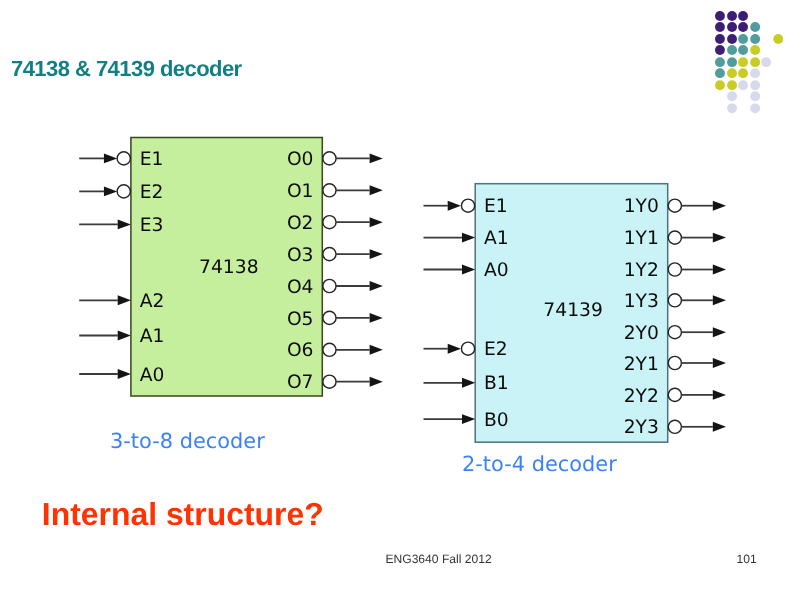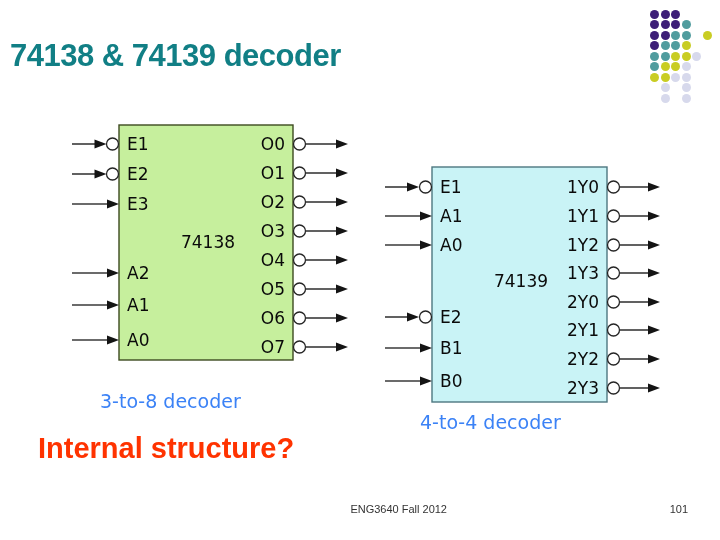--- a/index.html
+++ b/index.html
@@ -4,26 +4,26 @@
 <style>
   html,body { margin:0; padding:0; }
   body {
     width:720px; height:540px; position:relative; overflow:hidden;
     background:#ffffff;
     font-family:"Liberation Sans", sans-serif;
   }
   .slide { position:absolute; left:0; top:0; width:720px; height:540px; background:#fff; }
 
   .title {
-    position:absolute; left:10px; top:38px;
-    font-size:31px; font-weight:bold; letter-spacing:-0.5px;
+    position:absolute; left:10px; top:52px;
+    font-size:20px; font-weight:bold; letter-spacing:-0.5px;
     color:var(--title,#117f85); white-space:nowrap;
   }
   .question {
-    position:absolute; left:38px; top:432px;
+    position:absolute; left:38px; top:452px;
     font-size:29px; font-weight:bold;
     color:var(--question,#ff3300); white-space:nowrap;text-align:center;
   }
   .caption {
     position:absolute; width:200px; 
     font-family:"DejaVu Sans", sans-serif;
     font-size:19px; color:#3b82f6; white-space:nowrap;
   }
   #caption-138 { left:100px; top:390px; }
   #caption-139 { left:420px; top:411px; }
@@ -293,20 +293,20 @@
       <polygon class="head" points="310,204 298,199.5 298,208.5"></polygon>
       <text x="249" y="210" text-anchor="end">2Y2</text>
     </g>
     <g>
       <circle class="bubble" cx="263.5" cy="233" r="6"></circle>
       <line class="wire" x1="269.5" y1="233" x2="298" y2="233"></line>
       <polygon class="head" points="310,233 298,228.5 298,237.5"></polygon>
       <text x="249" y="239" text-anchor="end">2Y3</text>
     </g>
   </svg>
-  <div id="caption-139" class="caption">4-to-4 decoder</div>
+  <div id="caption-139" class="caption">2-to-4 decoder</div>
 
   <div class="question">Internal structure?</div>
 
   <div class="footer-course">ENG3640 Fall 2012</div>
   <div class="footer-page">101</div>
 
 </div>
 
 </body></html>

